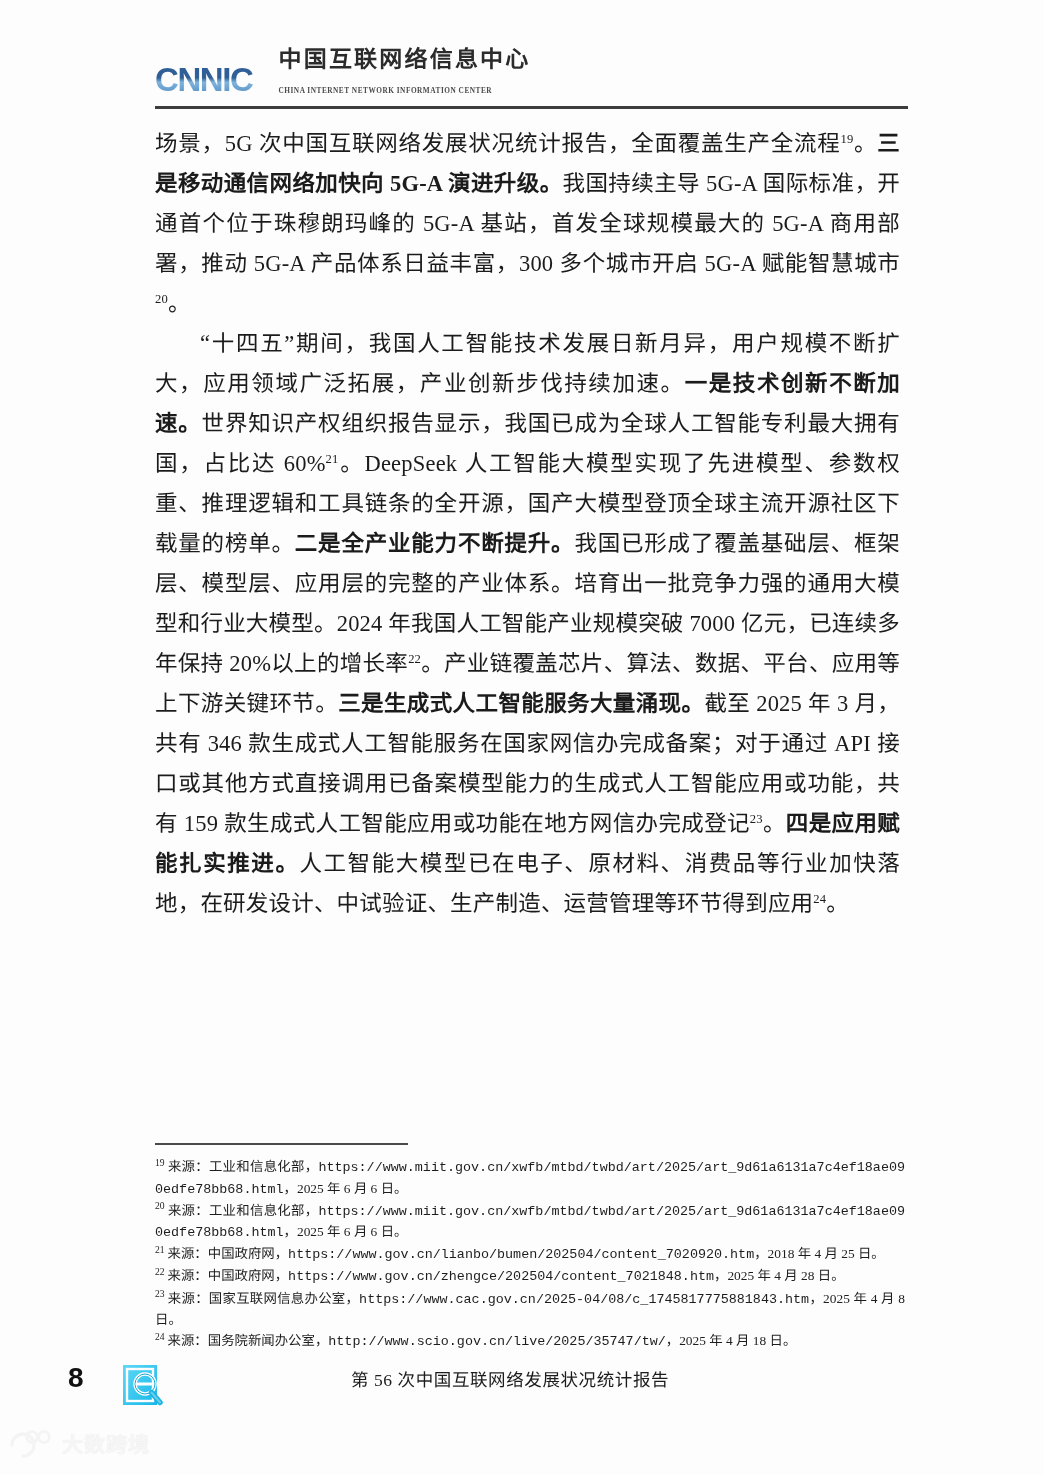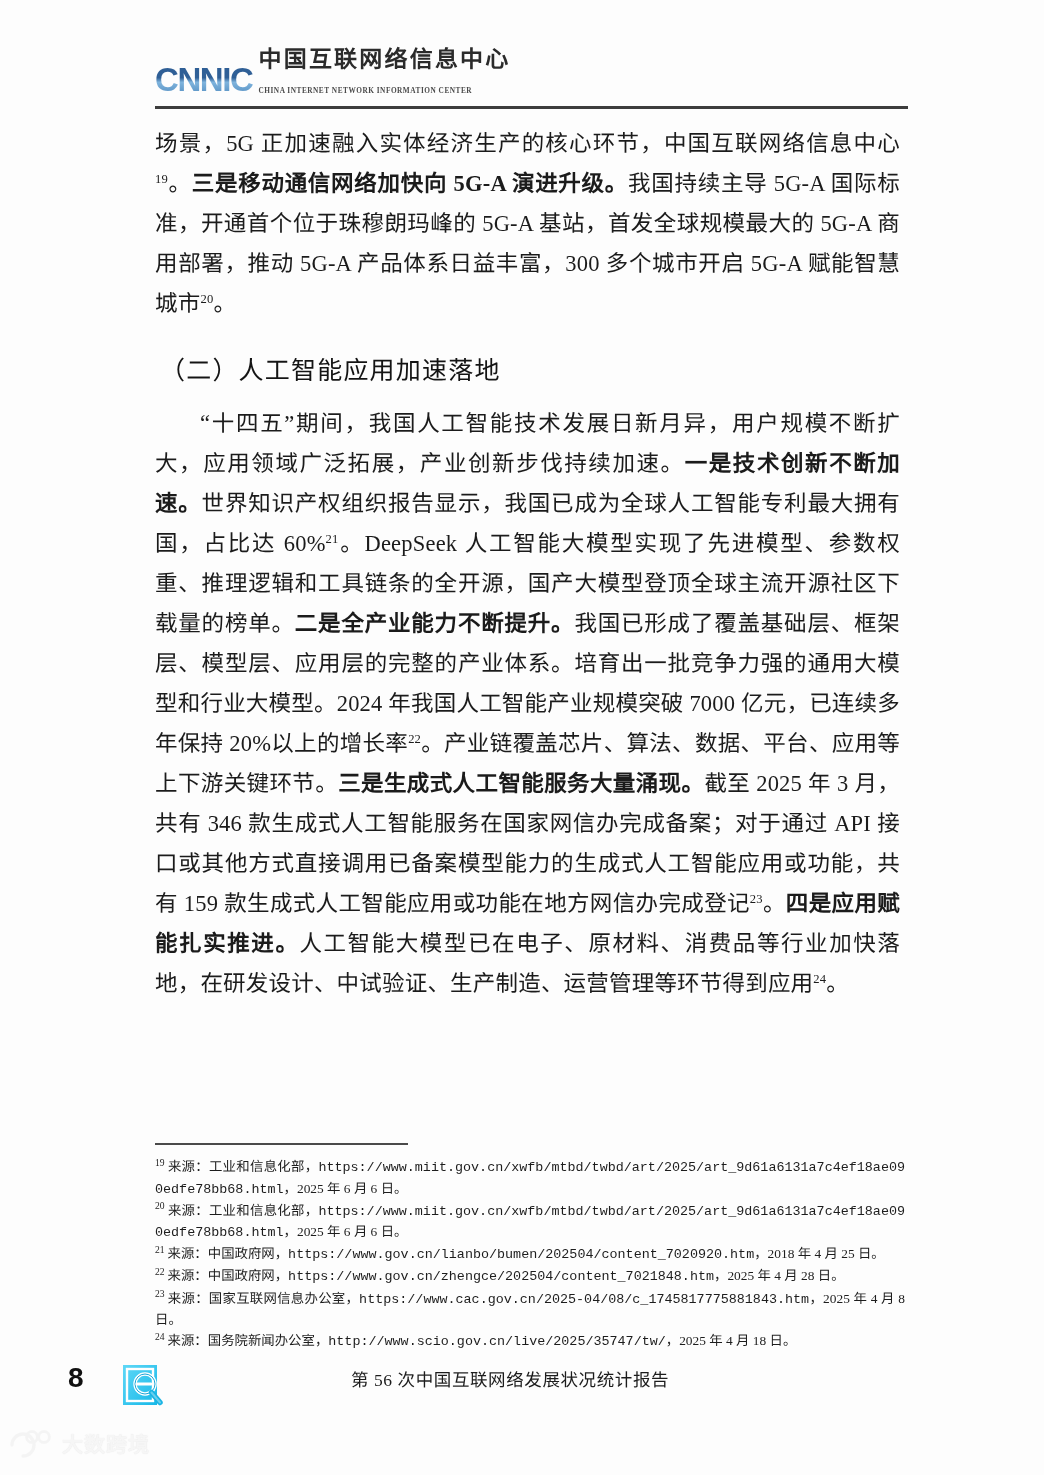--- a/index.html
+++ b/index.html
@@ -27,21 +27,21 @@
   .header {
     position: absolute;
     left: 155px;
     top: 54px;
     width: 753px;
     height: 56px;
   }
   .logo-row {
     display: flex;
     align-items: flex-end;
-    gap: 6px;
+    gap: 26px;
     height: 44px;
   }
   .logo-mark {
     font-family: "Liberation Sans", sans-serif;
     font-size: 33px;
     font-weight: 700;
     letter-spacing: -1.4px;
     line-height: 1;
     background: linear-gradient(180deg, #2f5f96 0%, #2f5f96 42%, #7fb4dd 55%, #4b86bb 100%);
     -webkit-background-clip: text;
@@ -219,23 +219,22 @@
       <span class="logo-cn-block">
         <div class="logo-cn">中国互联网络信息中心</div>
         <div class="logo-en">CHINA INTERNET NETWORK INFORMATION CENTER</div>
       </span>
     </div>
     <div class="header-rule"></div>
   </div>
 
   <div class="content">
 
-    <p class="body"><span>场景，5G 正加速融入实体经济生产的核心环节，中国互联网络信息中心</span><sup>19</sup><span>。</span><b class="bold">三是移动通信网络加快向 5G-A 演进升级。</b><span>我国持续主导 5G-A 国际标准，开通首个位于珠穆朗玛峰的 5G-A 基站，首发全球规模最大的 5G-A 商用部署，推动 5G-A 产品体系日益丰富，300 多个城市开启 5G-A 赋能智慧城市</span><sup>20</sup><span>。</span></p>
-
-    <h2 class="section-heading">（二）人工智能应用加速落地</h2>
+    <p class="body"><span>场景，5G 次中国互联网络发展状况统计报告，全面覆盖生产全流程</span><sup>19</sup><span>。</span><b class="bold">三是移动通信网络加快向 5G-A 演进升级。</b><span>我国持续主导 5G-A 国际标准，开通首个位于珠穆朗玛峰的 5G-A 基站，首发全球规模最大的 5G-A 商用部署，推动 5G-A 产品体系日益丰富，300 多个城市开启 5G-A 赋能智慧城市</span><sup>20</sup><span>。</span></p>
+
 
     <p class="body indent"><span>“十四五”期间，我国人工智能技术发展日新月异，用户规模不断扩大，应用领域广泛拓展，产业创新步伐持续加速。</span><b class="bold">一是技术创新不断加速。</b><span>世界知识产权组织报告显示，我国已成为全球人工智能专利最大拥有国，占比达 60%</span><sup>21</sup><span>。DeepSeek 人工智能大模型实现了先进模型、参数权重、推理逻辑和工具链条的全开源，国产大模型登顶全球主流开源社区下载量的榜单。</span><b class="bold">二是全产业能力不断提升。</b><span>我国已形成了覆盖基础层、框架层、模型层、应用层的完整的产业体系。培育出一批竞争力强的通用大模型和行业大模型。2024 年我国人工智能产业规模突破 7000 亿元，已连续多年保持 20%以上的增长率</span><sup>22</sup><span>。产业链覆盖芯片、算法、数据、平台、应用等上下游关键环节。</span><b class="bold">三是生成式人工智能服务大量涌现。</b><span>截至 2025 年 3 月，共有 346 款生成式人工智能服务在国家网信办完成备案；对于通过 API 接口或其他方式直接调用已备案模型能力的生成式人工智能应用或功能，共有 159 款生成式人工智能应用或功能在地方网信办完成登记</span><sup>23</sup><span>。</span><b class="bold">四是应用赋能扎实推进。</b><span>人工智能大模型已在电子、原材料、消费品等行业加快落地，在研发设计、中试验证、生产制造、运营管理等环节得到应用</span><sup>24</sup><span>。</span></p>
 
   </div>
 
   <div class="footnote-rule"></div>
   <div class="footnotes">
     <p class="footnote"><span class="fn-num">19</span><span>来源：工业和信息化部，</span><span class="fn-url">https://www.miit.gov.cn/xwfb/mtbd/twbd/art/2025/art_9d61a6131a7c4ef18ae090edfe78bb68.html</span><span>，2025 年 6 月 6 日。</span></p>
     <p class="footnote"><span class="fn-num">20</span><span>来源：工业和信息化部，</span><span class="fn-url">https://www.miit.gov.cn/xwfb/mtbd/twbd/art/2025/art_9d61a6131a7c4ef18ae090edfe78bb68.html</span><span>，2025 年 6 月 6 日。</span></p>
     <p class="footnote"><span class="fn-num">21</span><span>来源：中国政府网，</span><span class="fn-url">https://www.gov.cn/lianbo/bumen/202504/content_7020920.htm</span><span>，2018 年 4 月 25 日。</span></p>

